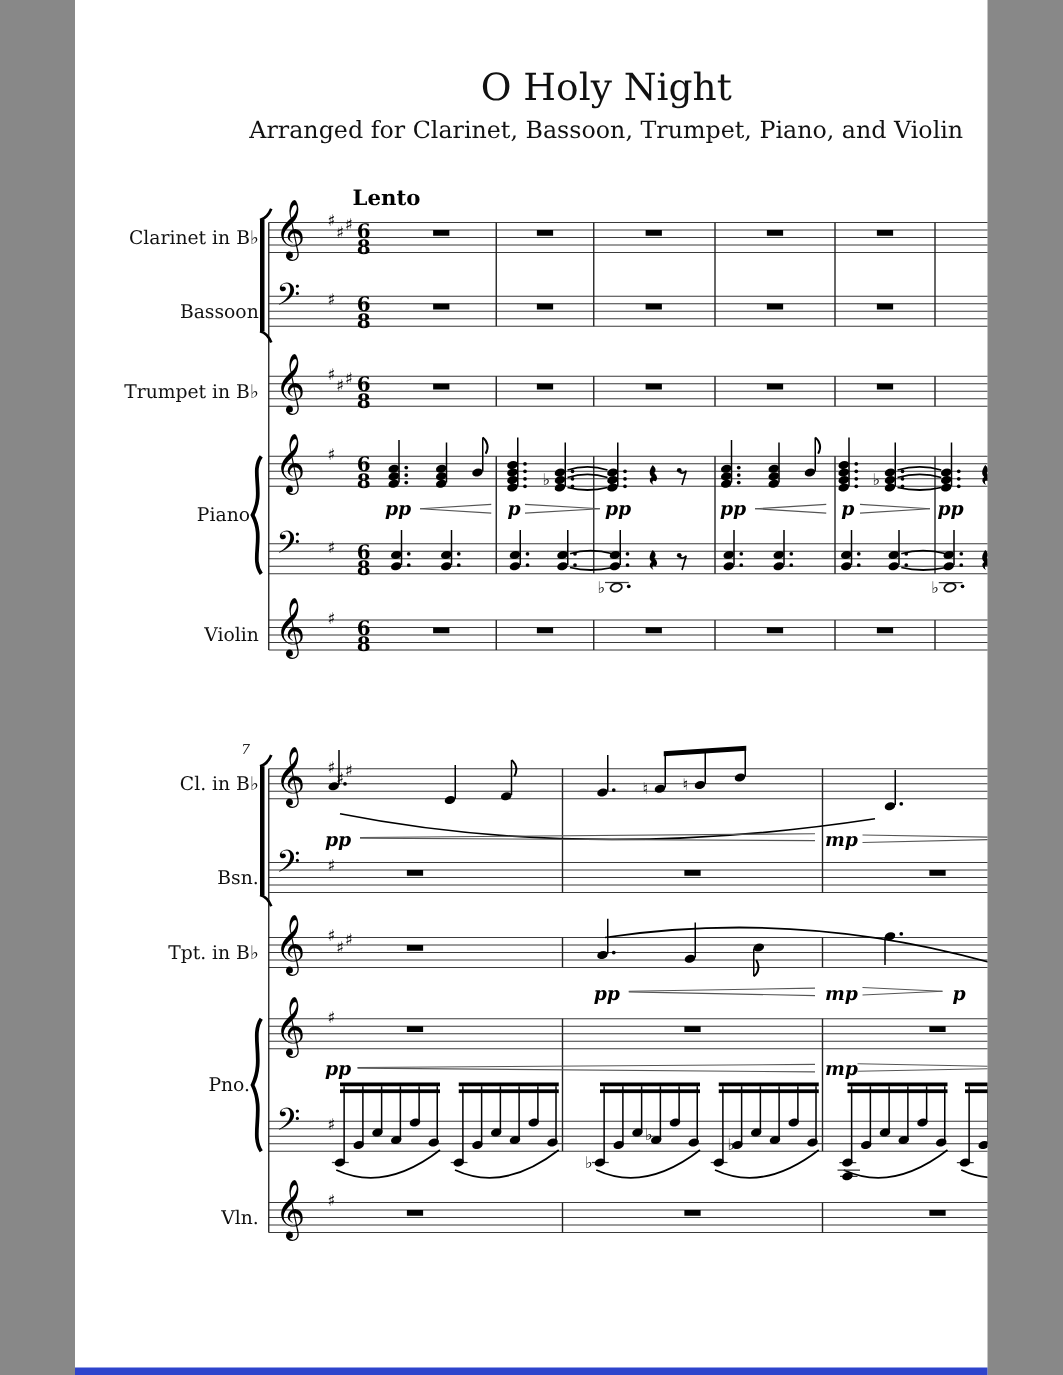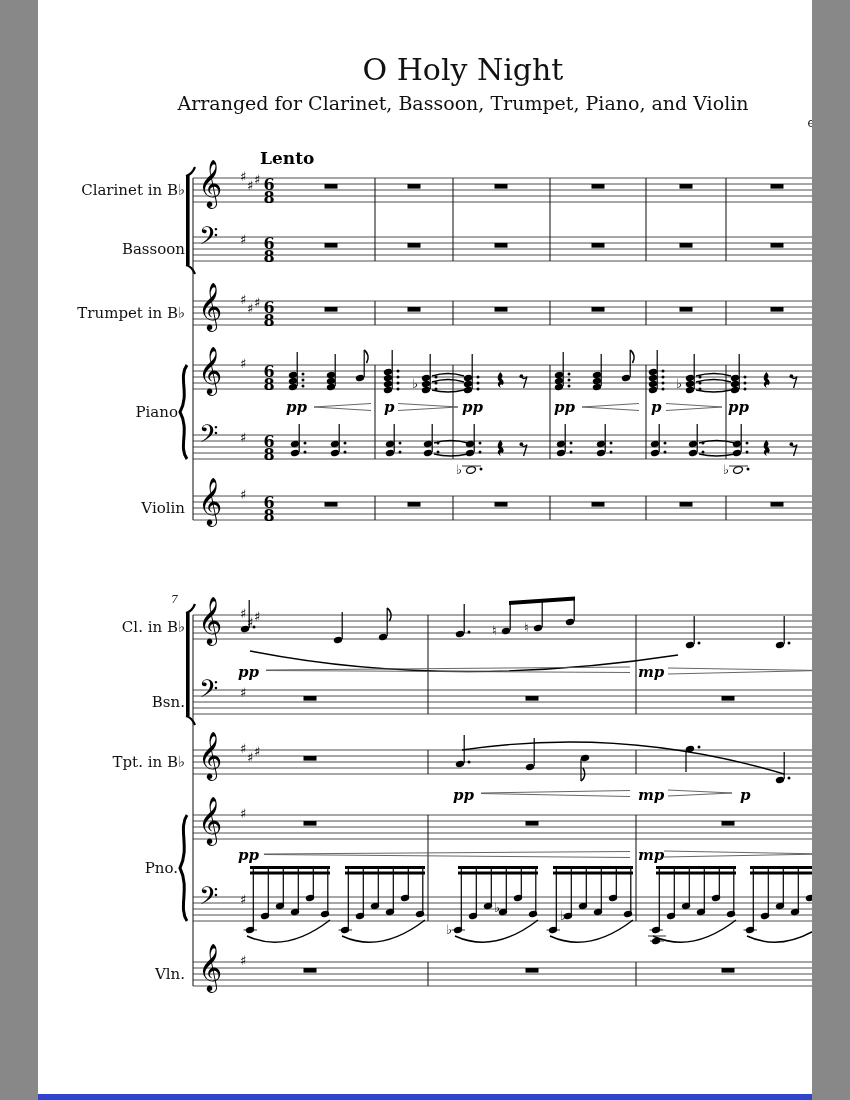--- a/index.html
+++ b/index.html
@@ -1,16 +1,16 @@
 <!DOCTYPE html>
 <html><head>
 <meta charset="utf-8">
 <style>
   html,body{margin:0;padding:0;background:#888;}
-  .page{position:relative;width:730px;height:1100px;background:#ffffff;margin:0 auto;overflow:hidden;padding-left:44px;}
+  .page{position:relative;width:730px;height:1100px;background:#ffffff;margin:0 auto;overflow:hidden;}
   svg{position:absolute;left:0;top:0;}
   .t-title{font:30px "DejaVu Serif",serif;fill:#111;}
   .t-sub{font:19px "DejaVu Serif",serif;fill:#111;}
   .t-etc{font:12px "DejaVu Serif",serif;fill:#111;}
   .t-tempo{font:bold 17px "DejaVu Serif",serif;fill:#000;}
   .t-lbl{font:15px "DejaVu Serif",serif;fill:#111;}
   .t-mnum{font:italic 11px "DejaVu Serif",serif;fill:#222;}
   .t-dyn{font:italic bold 15px "DejaVu Serif",serif;fill:#000;}
   .t-ts{font:bold 16px "DejaVu Serif",serif;fill:#000;}
   .t-clef{font:41px "DejaVu Sans",sans-serif;fill:#000;}

